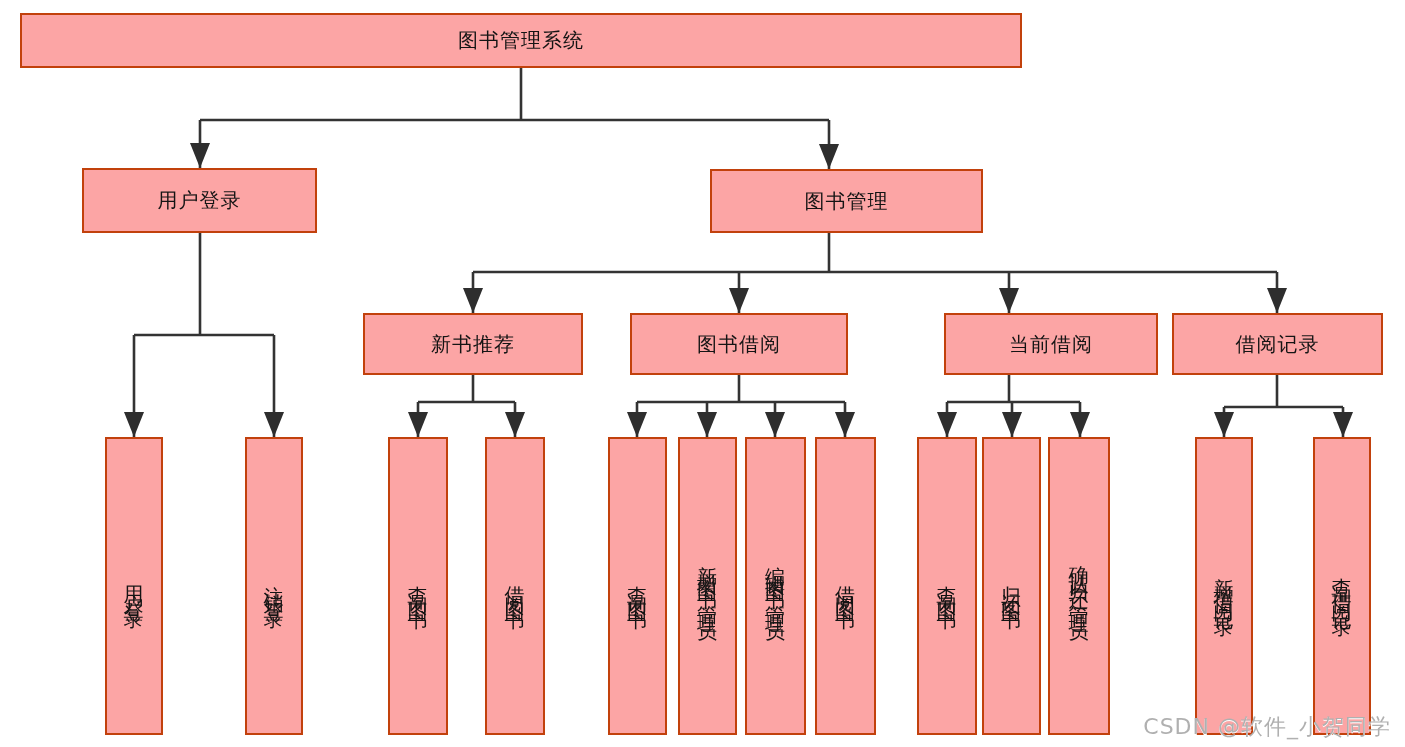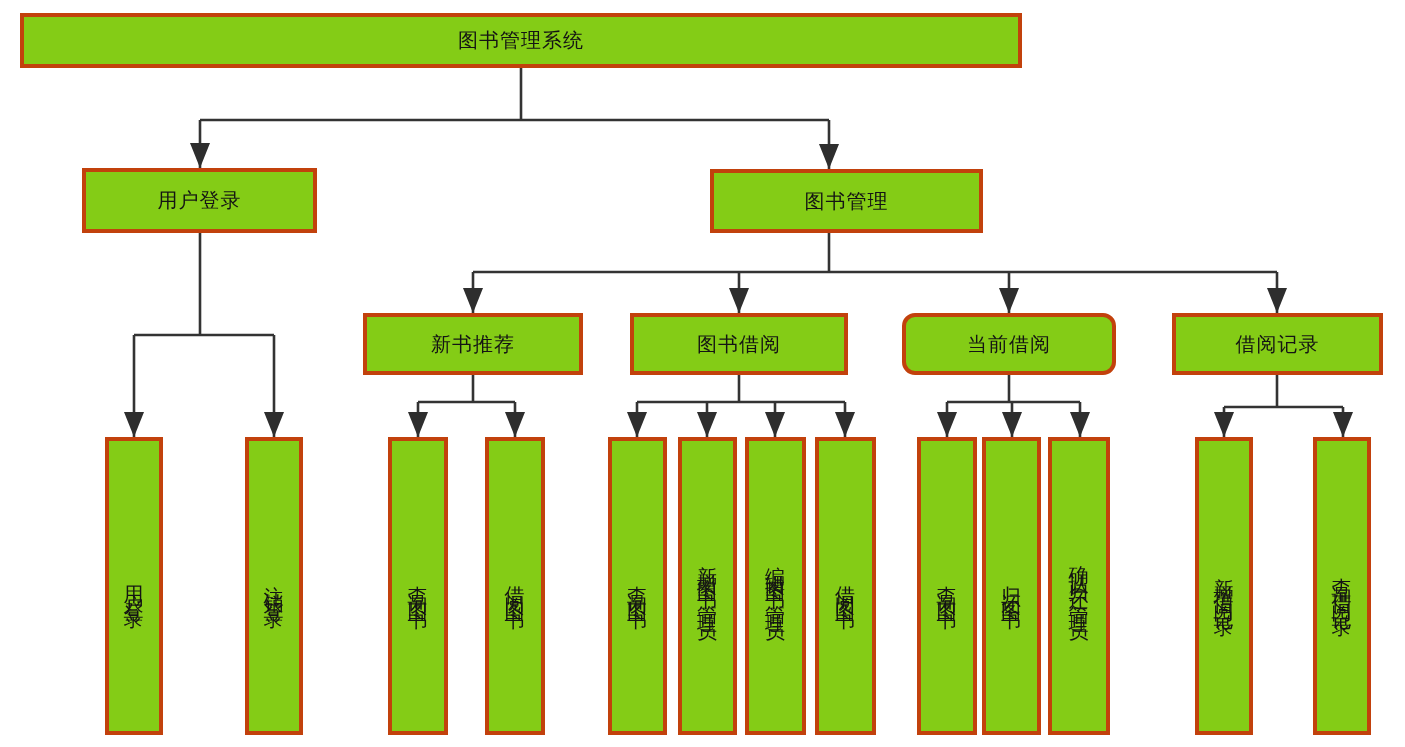--- a/index.html
+++ b/index.html
@@ -4,21 +4,21 @@
 <style>
   html,body{margin:0;padding:0;background:#ffffff;}
   body{
     width:1405px;height:747px;position:relative;overflow:hidden;
     font-family:"DejaVu Sans","Liberation Sans",sans-serif;
     color:#151515;
   }
   .stage{position:absolute;inset:0;}
   svg.connectors{position:absolute;left:0;top:0;pointer-events:none;z-index:3;}
   .box{
-    position:absolute;background:#84cc16;border:4px solid #c2410c;
+    position:absolute;background:#fca5a5;border:2px solid #c2410c;
     box-sizing:border-box;display:flex;align-items:center;justify-content:center;
     font-size:20px;letter-spacing:1px;color:#141414;z-index:2;
   }
   .hbox{white-space:nowrap;}
   .vbox{
     writing-mode:vertical-rl;text-orientation:upright;
     letter-spacing:8px;line-height:1;font-size:20px;
     display:flex;align-items:center;justify-content:center;
   }
   .watermark{
@@ -82,34 +82,35 @@
     </g>
   </svg>
 
   <div class="box hbox" style="left:20px;top:13px;width:1002px;height:55px;">图书管理系统</div>
 
   <div class="box hbox" style="left:82px;top:168px;width:235px;height:65px;">用户登录</div>
   <div class="box hbox" style="left:710px;top:169px;width:273px;height:64px;">图书管理</div>
 
   <div class="box hbox" style="left:363px;top:313px;width:220px;height:62px;">新书推荐</div>
   <div class="box hbox" style="left:630px;top:313px;width:218px;height:62px;">图书借阅</div>
-  <div class="box hbox" style="left:902px;top:313px;width:214px;height:62px;border-radius:13px;">当前借阅</div>
+  <div class="box hbox" style="left:944px;top:313px;width:214px;height:62px;">当前借阅</div>
   <div class="box hbox" style="left:1172px;top:313px;width:211px;height:62px;">借阅记录</div>
 
   <div class="box vbox" style="left:105px;top:437px;width:58px;height:298px;">用户登录</div>
   <div class="box vbox" style="left:245px;top:437px;width:58px;height:298px;">注销登录</div>
 
   <div class="box vbox" style="left:388px;top:437px;width:60px;height:298px;">查询图书</div>
   <div class="box vbox" style="left:485px;top:437px;width:60px;height:298px;">借阅图书</div>
 
   <div class="box vbox" style="left:608px;top:437px;width:59px;height:298px;">查询图书</div>
   <div class="box vbox" style="left:678px;top:437px;width:59px;height:298px;">新增图书（管理员）</div>
   <div class="box vbox" style="left:745px;top:437px;width:61px;height:298px;">编辑图书（管理员）</div>
   <div class="box vbox" style="left:815px;top:437px;width:61px;height:298px;">借阅图书</div>
 
   <div class="box vbox" style="left:917px;top:437px;width:60px;height:298px;">查询图书</div>
   <div class="box vbox" style="left:982px;top:437px;width:59px;height:298px;">归还图书</div>
   <div class="box vbox" style="left:1048px;top:437px;width:62px;height:298px;">确认归还（管理员）</div>
 
   <div class="box vbox" style="left:1195px;top:437px;width:58px;height:298px;">新增借阅记录</div>
   <div class="box vbox" style="left:1313px;top:437px;width:58px;height:298px;">查询借阅记录</div>
 
+  <div class="watermark">CSDN @软件_小贺同学</div>
 </div>
 
 </body></html>

